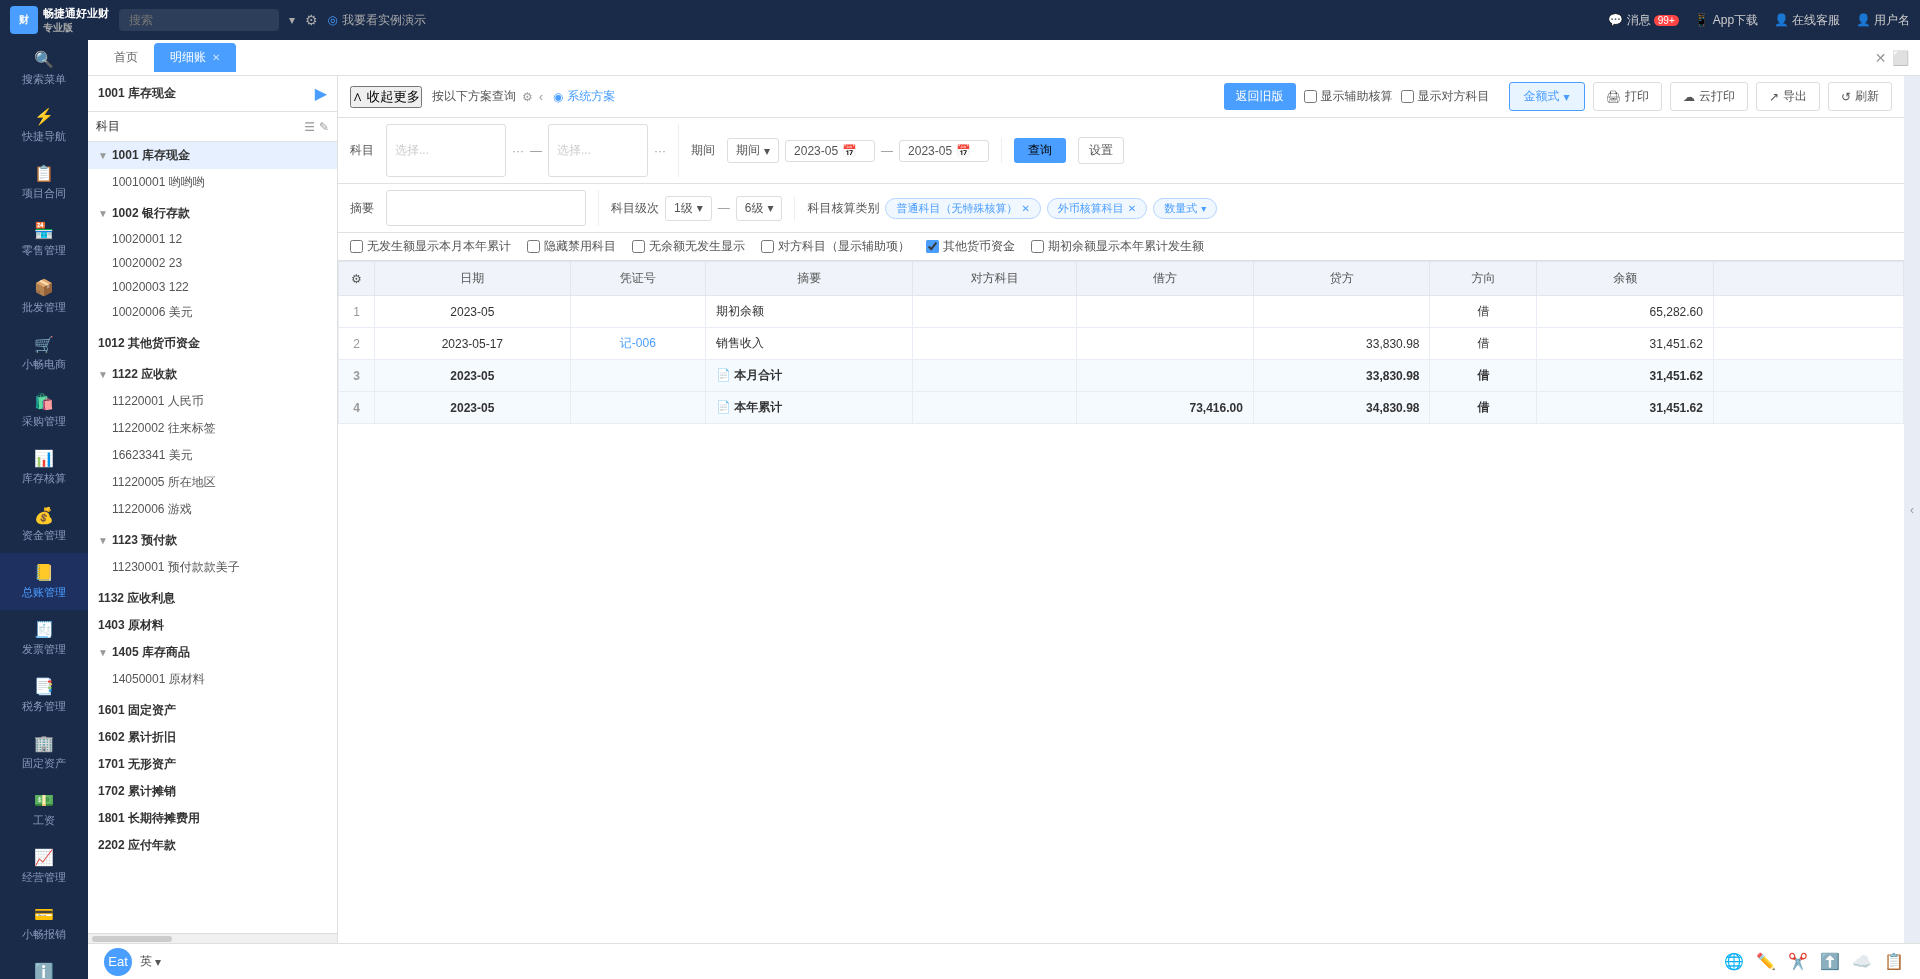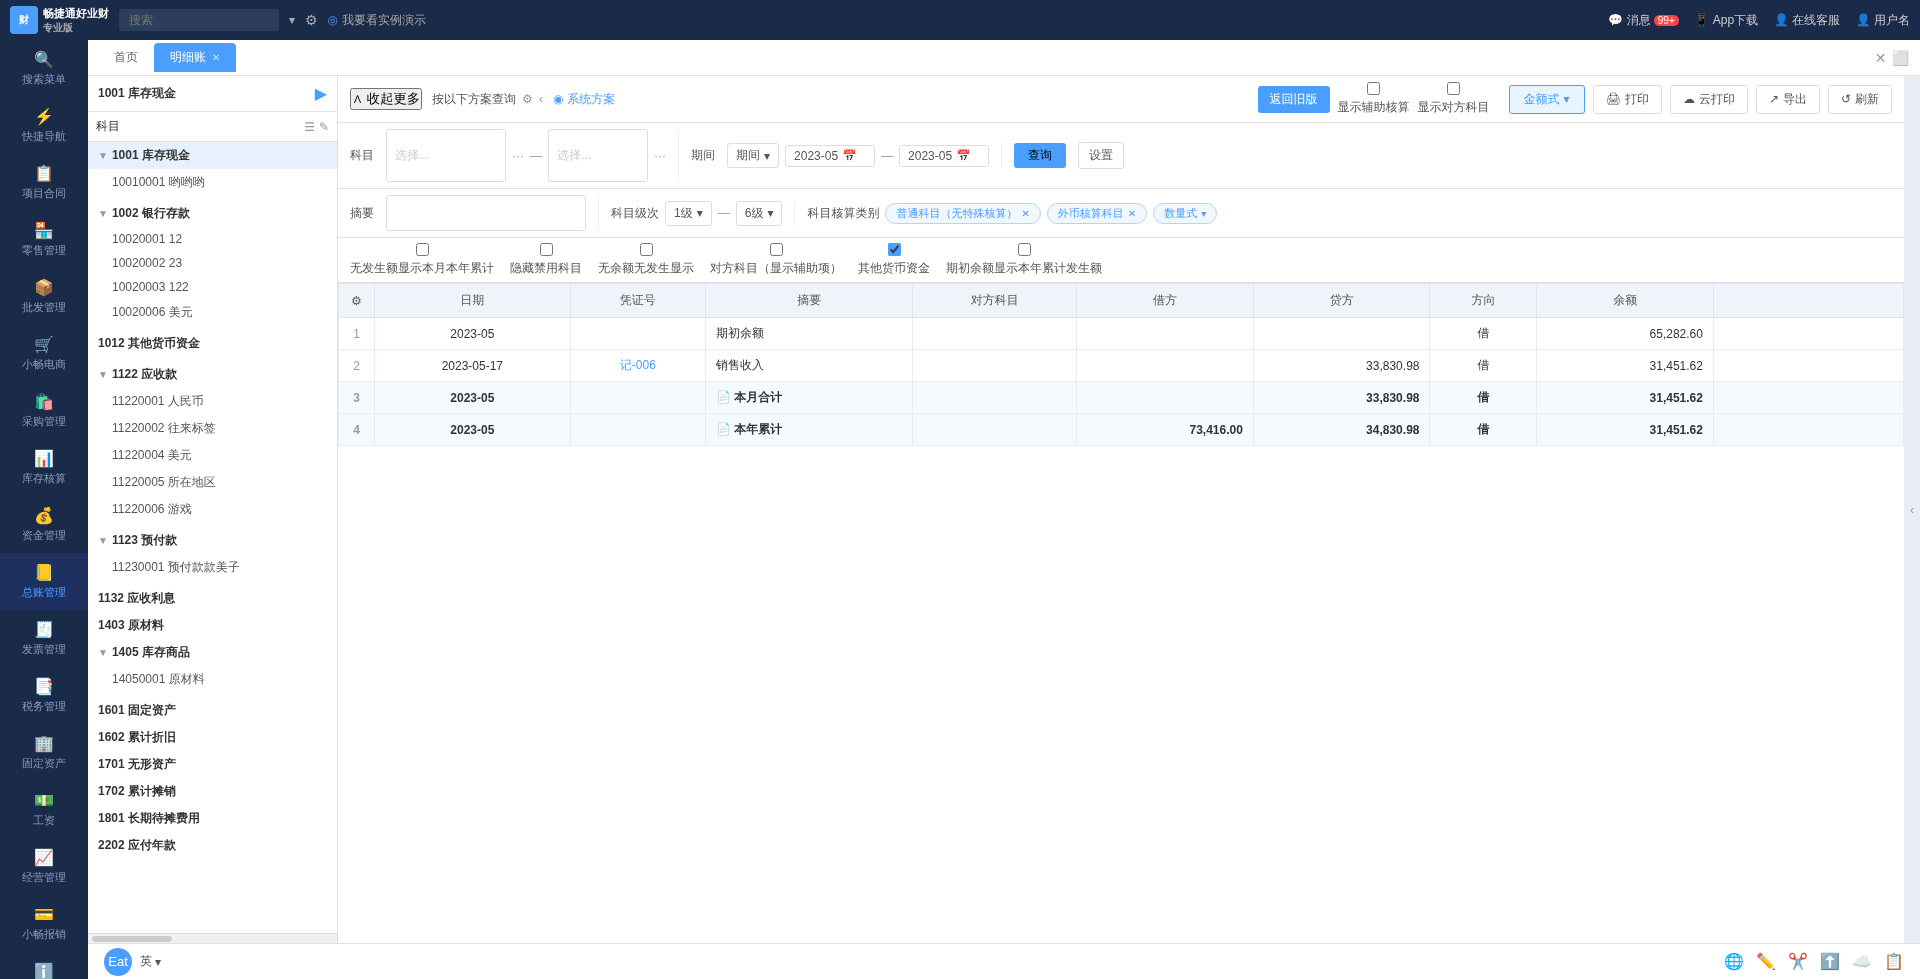--- a/index.html
+++ b/index.html
@@ -55,21 +55,21 @@
     .tree-item.group { font-weight: bold; color: #333; }
     .tree-item .toggle { margin-right: 4px; color: #999; font-size: 10px; }
     .tree-item.child { padding-left: 24px; color: #555; }
 
     
     .details-panel { flex: 1; display: flex; flex-direction: column; overflow: hidden; background: #f5f6fa; }
     .toolbar-right { margin-left: auto; display: flex; align-items: center; gap: 8px; }
     .btn-primary { background: #4a9eff; color: #fff; border: none; border-radius: 3px; padding: 5px 12px; cursor: pointer; font-size: 12px; }
     .btn-default { background: #fff; color: #555; border: 1px solid #ddd; border-radius: 3px; padding: 5px 12px; cursor: pointer; font-size: 12px; display: flex; align-items: center; gap: 4px; }
     .btn-blue-outline { background: #e8f4ff; color: #4a9eff; border: 1px solid #4a9eff; border-radius: 3px; padding: 5px 14px; cursor: pointer; font-size: 12px; display: flex; align-items: center; gap: 4px; margin-left: 11px; }
-    .checkbox-item { display: flex; align-items: center; gap: 4px; color: #555; font-size: 12px; cursor: pointer; flex-direction: column; }
+    .checkbox-item { display: flex; align-items: center; gap: 4px; color: #555; font-size: 12px; cursor: pointer; }
     .checkbox-item input { accent-color: #4a9eff; }
 
     
     .filter-row { background: #fff; padding: 6px 12px; border-bottom: 1px solid #e0e0e0; display: flex; align-items: center; gap: 12px; flex-wrap: wrap; }
     .filter-row .filter-section { display: flex; align-items: center; gap: 6px; border-right: 1px solid #eee; padding-right: 12px; }
     .filter-row .filter-section:last-child { border-right: none; }
     .filter-label { color: #555; font-size: 12px; min-width: 30px; }
     .filter-input { border: 1px solid #ddd; border-radius: 3px; padding: 17px 8px; font-size: 12px; color: #555; background: #fff; min-width: 80px; }
     .filter-dash { color: #999; }
     .date-picker { border: 1px solid #ddd; border-radius: 3px; padding: 3px 8px; font-size: 12px; color: #555; background: #fff; display: flex; align-items: center; gap: 4px; cursor: pointer; min-width: 90px; }
@@ -280,21 +280,21 @@
             <span class="toggle">▼</span>
             <span>1122 应收款</span>
           </div>
           <div class="tree-item child">
             <span>11220001 人民币</span>
           </div>
           <div class="tree-item child">
             <span>11220002 往来标签</span>
           </div>
           <div class="tree-item child">
-            <span>11220004 美元</span>
+            <span>16623341 美元</span>
           </div>
           <div class="tree-item child">
             <span>11220005 所在地区</span>
           </div>
           <div class="tree-item child">
             <span>11220006 游戏</span>
           </div>
           <div class="tree-item group" style="margin-top:4px">
             <span class="toggle">▼</span>
             <span>1123 预付款</span>

